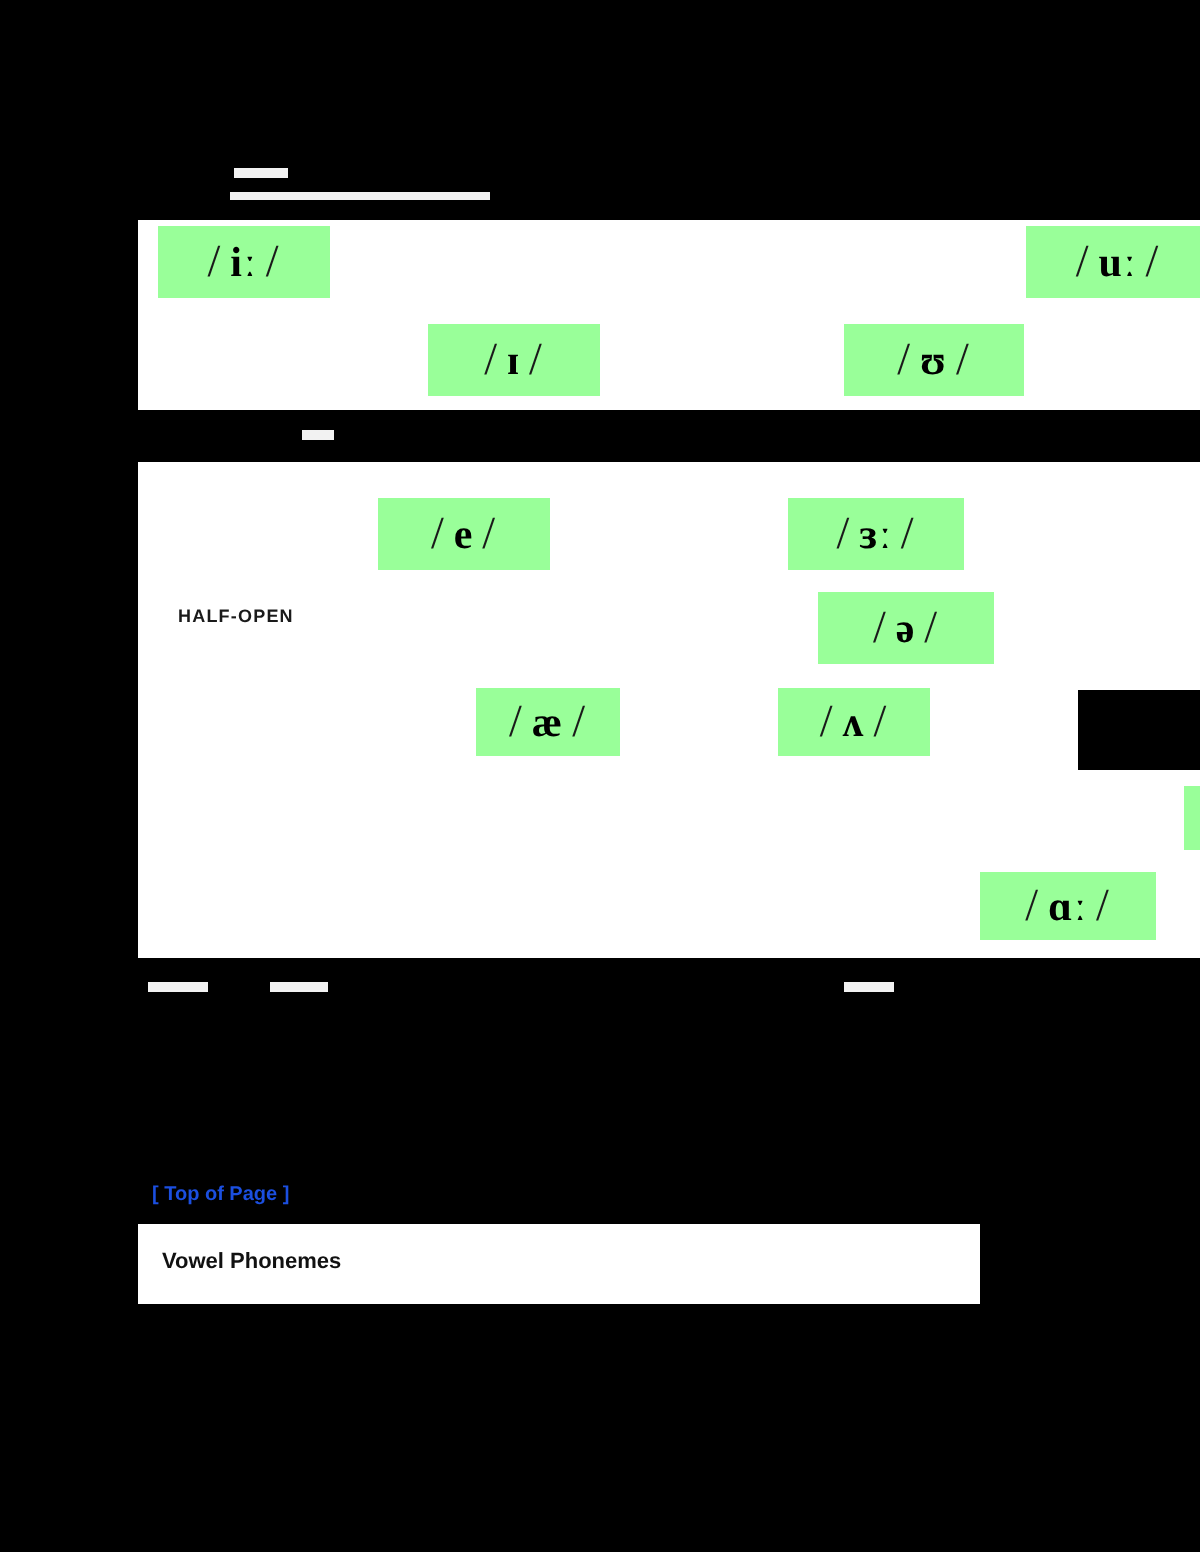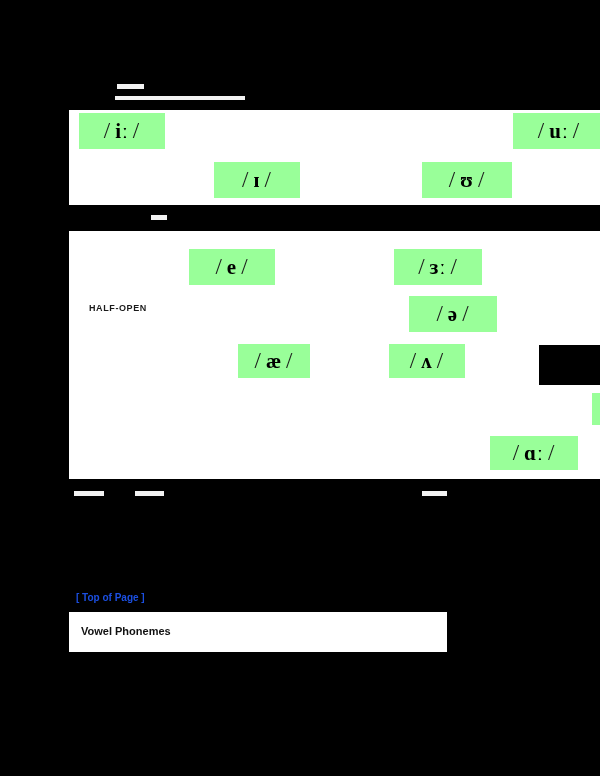--- a/index.html
+++ b/index.html
@@ -78,21 +78,21 @@
   
   #top-of-page-link{
     position:absolute;left:76px;top:592px;
     color:#1b4fe0;
     font-size:10px;
     font-weight:bold;
     font-family:"Liberation Sans", sans-serif;
     cursor:pointer;
   }
   #caption-box{
-    position:absolute;left:69px;top:612px;width:378px;height:40px;
+    position:absolute;left:69px;top:612px;width:421px;height:40px;
     background:#ffffff;
   }
   #caption-text{
     position:absolute;left:12px;top:13px;
     font-size:11px;font-weight:bold;color:#111;
     font-family:"Liberation Sans", sans-serif;
   }
 </style>
 </head>
 <body>

